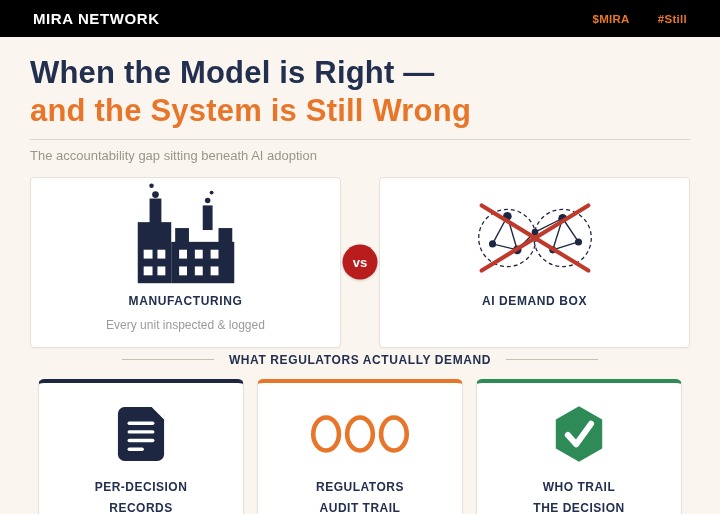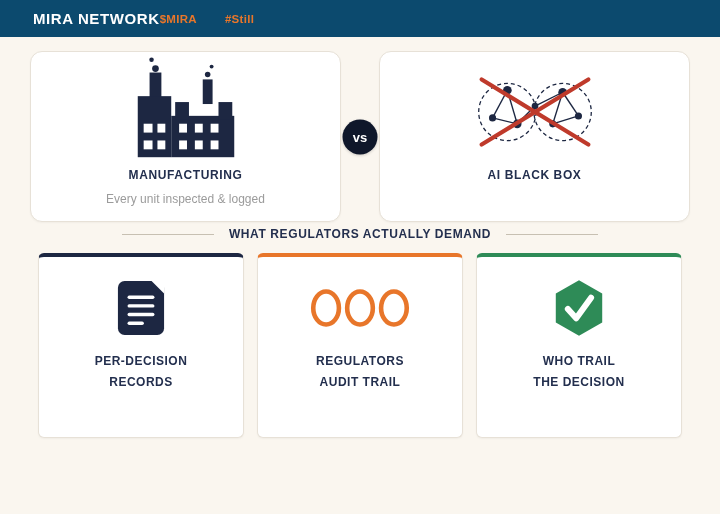--- a/index.html
+++ b/index.html
@@ -6,23 +6,24 @@
   html, body { width: 720px; height: 514px; overflow: hidden; }
   body {
     background: #faf6ef;
     font-family: "Liberation Sans", sans-serif;
     position: relative;
   }
 
   
   .topbar {
     height: 37px;
-    background: #0c4a6e;
+    background: #000000;
     display: flex;
     align-items: center;
+    justify-content: space-between;
     padding: 0 33px 0 33px;
   }
   .brand {
     color: #ffffff;
     font-weight: bold;
     font-size: 15px;
     letter-spacing: 0.6px;
   }
   .tags { display: flex; gap: 28px; }
   .tag {
@@ -60,21 +61,21 @@
   .compare-row {
     position: relative;
     display: flex;
     gap: 38px;
     margin-top: 14px;
   }
   .compare-card {
     flex: 1;
     background: #ffffff;
     border: 1px solid #e7e1d7;
-    border-radius: 12px;
+    border-radius: 4px;
     box-shadow: 0 1px 2px rgba(0,0,0,0.04);
     text-align: center;
     padding: 10px 10px 15px;
   }
   .compare-card .icon-wrap { height: 96px; display: flex; justify-content: center; align-items: flex-end; }
   .factory-svg { margin-top: -20px; }
   .compare-title {
     margin-top: 10px;
     color: #232f4e;
     font-weight: bold;
@@ -87,21 +88,21 @@
     font-size: 12px;
   }
   .vs-badge {
     position: absolute;
     left: 50%;
     top: 50%;
     transform: translate(-50%, -50%);
     width: 35px;
     height: 35px;
     border-radius: 50%;
-    background: #0f172a;
+    background: #b91c1c;
     color: #ffffff;
     font-weight: bold;
     font-size: 13px;
     display: flex;
     align-items: center;
     justify-content: center;
     box-shadow: 0 1px 3px rgba(0,0,0,0.18);
     z-index: 2;
   }
 
@@ -160,20 +161,28 @@
 <div class="topbar">
   <div class="brand">MIRA NETWORK</div>
   <div class="tags">
     <span class="tag">$MIRA</span>
     <span class="tag">#Still</span>
   </div>
 </div>
 
 <div class="content">
 
+  <div class="hero">
+    <h1>
+      <span class="line1">When the Model is Right —</span>
+      <span class="line2">and the System is Still Wrong</span>
+    </h1>
+    <hr class="hero-divider">
+    <div class="hero-sub">The accountability gap sitting beneath AI adoption</div>
+  </div>
 
   <div class="compare-row">
 
     <div class="compare-card">
       <div class="icon-wrap">
         <svg class="factory-svg" width="128" height="104" viewBox="0 0 130 104" aria-hidden="true">
           <g fill="#1d2742">
             <circle cx="34" cy="14" r="3.4"></circle>
             <circle cx="30" cy="5" r="2.3"></circle>
             <circle cx="87" cy="20" r="2.8"></circle>
@@ -230,21 +239,21 @@
             <circle cx="108" cy="26" r="4.4"></circle>
             <circle cx="124" cy="50" r="3.6"></circle>
             <circle cx="98" cy="58" r="3.6"></circle>
           </g>
           <g stroke="#bf3a2b" stroke-width="4.2" stroke-linecap="round">
             <line x1="26" y1="13" x2="134" y2="79"></line>
             <line x1="134" y1="13" x2="26" y2="79"></line>
           </g>
         </svg>
       </div>
-      <div class="compare-title">AI BLACK BOX</div>
+      <div class="compare-title">AI DEMAND BOX</div>
     </div>
 
   </div>
 
   <div class="section-heading">
     <div class="rule"></div>
     <div class="label">WHAT REGULATORS ACTUALLY DEMAND</div>
     <div class="rule"></div>
   </div>
 

